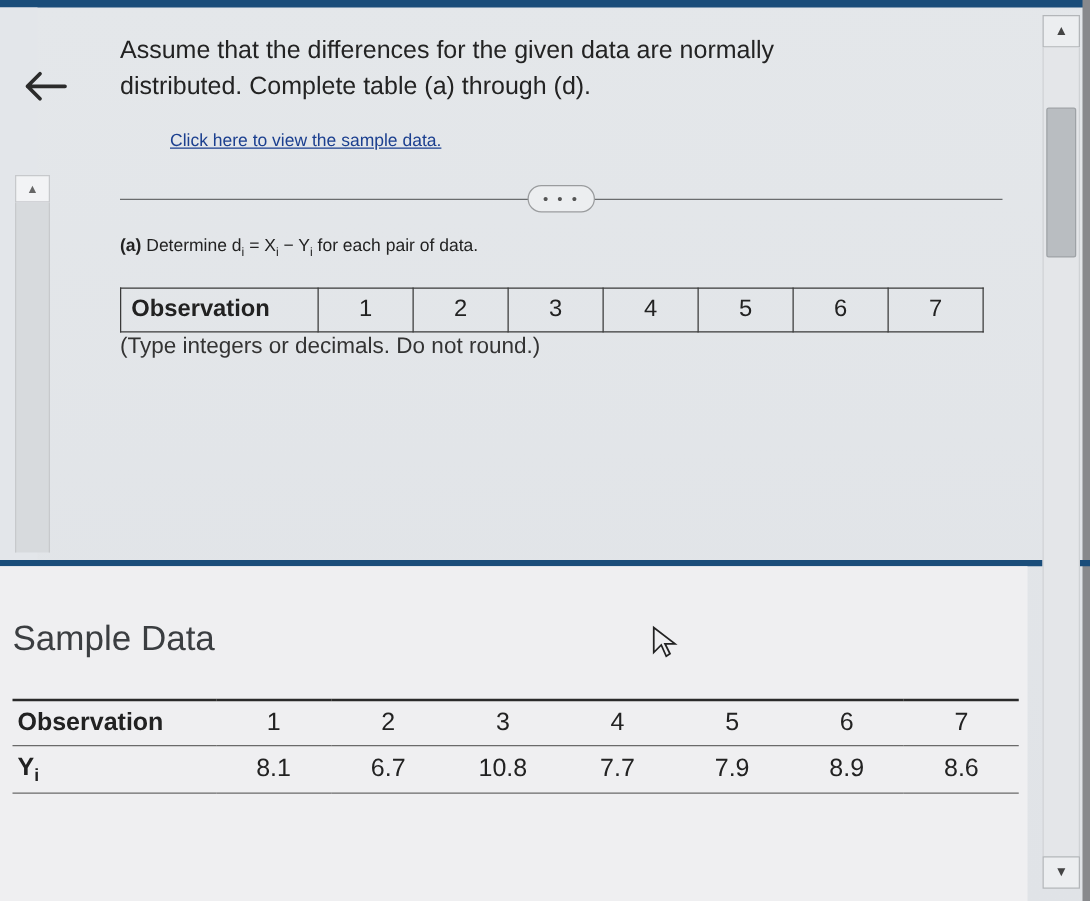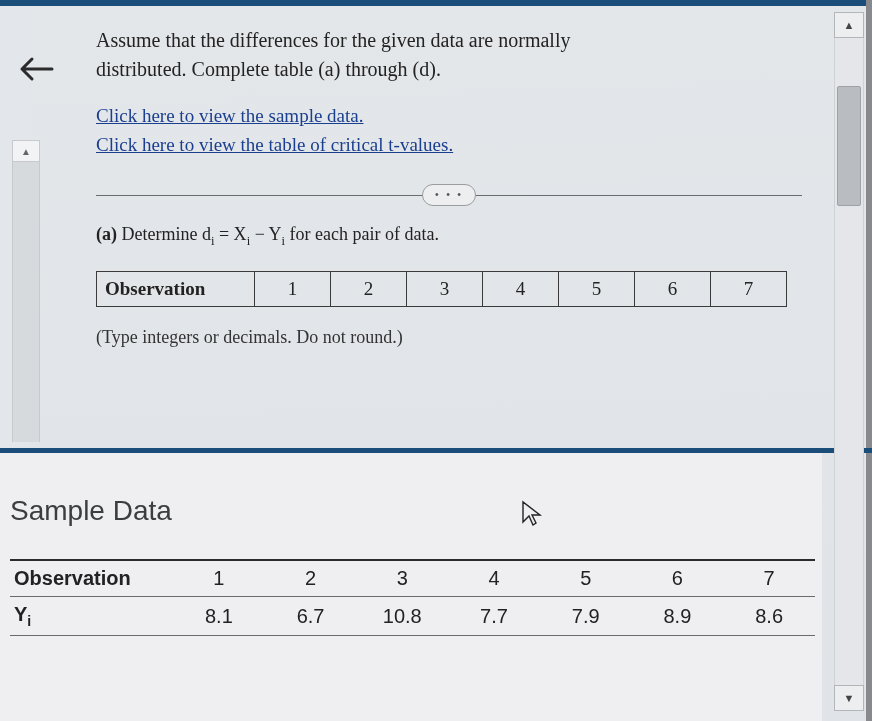--- a/index.html
+++ b/index.html
@@ -34,57 +34,56 @@
     display:flex;align-items:center;justify-content:center;
     font-size:10px;color:#666;
   }
   .inner-scroll-track {
     position:absolute; top:162px; left:12px; width:28px; height:280px;
     background:#d7dadd; border-left:1px solid #c7c9cc; border-right:1px solid #c7c9cc;
   }
   .content {
     position:absolute; top:6px; left:40px; right:50px; bottom:0;
     padding: 20px 20px 4px 56px;
-    font-family: Liberation Serif, serif;
   }
   .intro { font-size:20px; color:#232323; line-height:1.45; max-width:640px; }
   .links { margin-top:18px; }
   .link {
     display:block; color:#1b3f8f; text-decoration:underline;
-    font-size:19px; line-height:1.5; cursor:pointer; width:fit-content;
+    font-size:14px; line-height:1.5; cursor:pointer; width:fit-content;margin-left:40px;
   }
   .rule-wrap {
     position:relative; margin-top:36px; margin-bottom:28px;
     border-top:1px solid #6a6c6e;
   }
   .expand-pill {
     position:absolute; left:50%; top:-12px; transform:translateX(-50%);
     width:54px; height:22px; border:1px solid #9a9c9e; border-radius:11px;
     background:#eceef0; display:flex;align-items:center;justify-content:center;
     font-size:12px; letter-spacing:2px; color:#555; cursor:pointer;
   }
-  .part-a { font-size:18px; color:#222; margin-top:10px; }
+  .part-a { font-size:14px; color:#222; margin-top:10px; }
   .part-a b { font-weight:700; }
   sub { font-size:0.7em; vertical-align:sub; }
 
   table.obs {
     margin-top:22px; border-collapse:collapse; font-size:19px; color:#222;
   }
   table.obs td, table.obs th {
     border:1px solid #3a3a3a; padding:6px 0; text-align:center; height:34px;
     font-weight:400;
   }
   table.obs .lbl { width:158px; text-align:left; padding-left:8px; font-weight:700; }
   table.obs .lbl.di { font-weight:400; }
   table.obs .col { width:76px; }
   .inputcell {
     width:26px; height:26px; border:1px solid #6c6e70; background:#fff;
     display:inline-block;
   }
-  .hint { font-size:18px; color:#333; margin-top:20px; }
+  .hint { font-size:18px; color:#333; margin-top:0; }
 
   .divider-strong {
     position:absolute; left:0; right:0; top:448px; height:5px;
     background:#1a4d7a;
   }
   .sample-panel {
     position:absolute; left:0; right:50px; top:453px; bottom:0;
     background:#efeff1; padding:24px 16px 0 10px;
   }
   .sample-title { font-size:28px; color:#3b3e41; font-weight:400; margin:18px 0 32px 0; }
@@ -144,21 +143,20 @@
   <div class="inner-scroll-up">▲</div>
   <div class="inner-scroll-track"></div>
 
   <div class="content">
     <div class="intro">
       <span>Assume that the differences for the given data are normally</span><br>
       <span>distributed. Complete table (a) through (d).</span>
     </div>
     <div class="links">
       <a class="link">Click here to view the sample data.</a>
-      <a class="link">Click here to view the table of critical t-values.</a>
     </div>
 
     <div class="rule-wrap">
       <div class="expand-pill">
         <span>• • •</span>
       </div>
     </div>
 
     <div class="part-a">
       <b>(a) </b><span>Determine d</span><sub>i</sub><span> = X</span><sub>i</sub><span> − Y</span><sub>i</sub><span> for each pair of data.</span>

